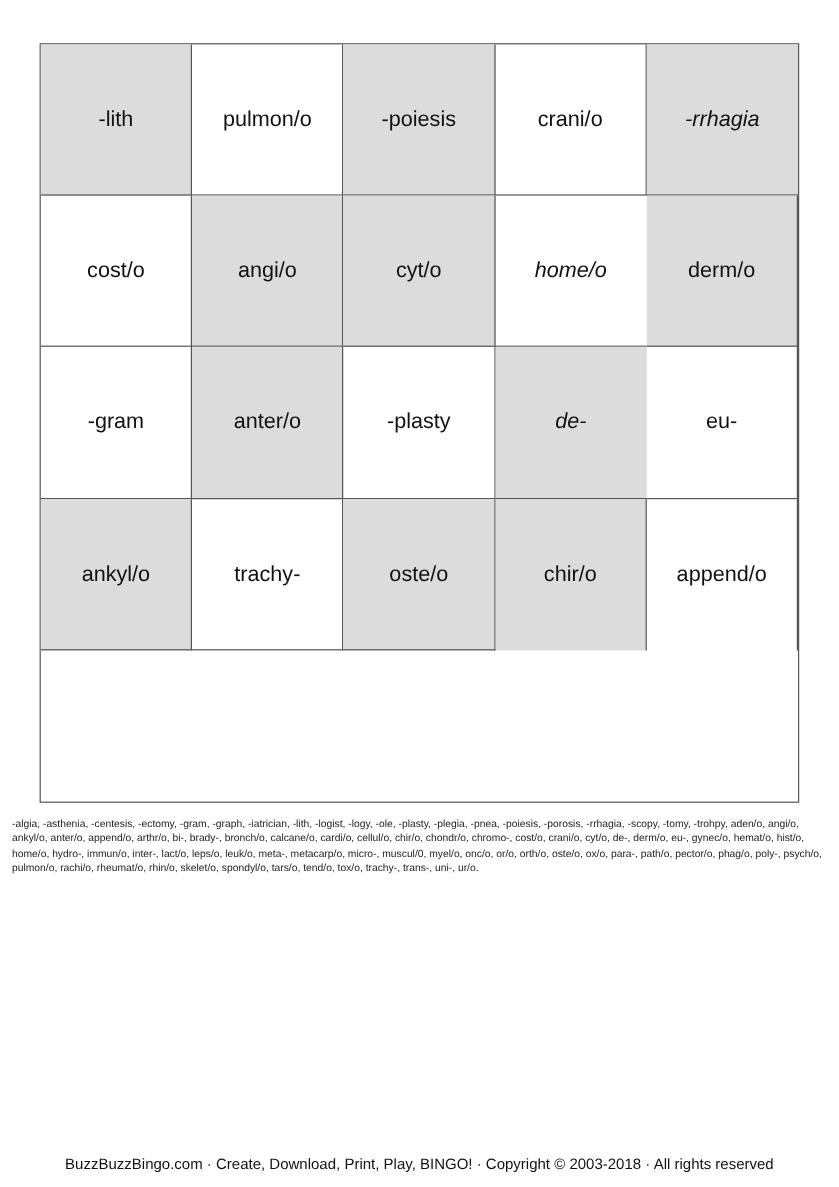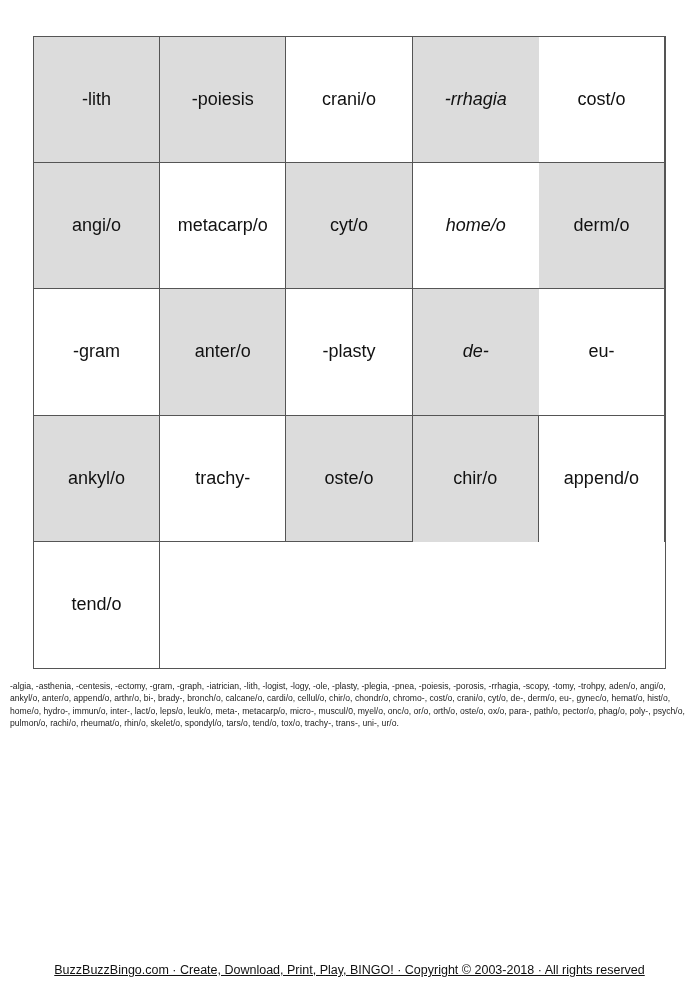--- a/index.html
+++ b/index.html
@@ -17,47 +17,46 @@
   .cell.c4 { border-right: none; font-style: italic; }
   .cell.r4 { border-bottom: none; }
   .cell.shaded { background: #dcdcdc; }
   .info {
     position: absolute; left: 10px; top: 680px; width: 680px;
     font-size: 8.6px; line-height: 12.3px; color: #222;
   }
   .info p { margin: 0; }
   .footer {
     position: absolute; left: 0; top: 963px; width: 699px; text-align: center;
-    font-size: 12.5px; color: #111; text-decoration: underline;
+    font-size: 12.5px; color: #111;
   }
 </style>
 </head>
 <body>
 
 <div class="grid" id="grid">
     <div class="cell shaded">-lith</div>
+    <div class="cell">pulmon/o</div>
     <div class="cell shaded">-poiesis</div>
     <div class="cell">crani/o</div>
     <div class="cell shaded c4">-rrhagia</div>
     <div class="cell">cost/o</div>
     <div class="cell shaded">angi/o</div>
-    <div class="cell">metacarp/o</div>
     <div class="cell shaded">cyt/o</div>
     <div class="cell c4">home/o</div>
     <div class="cell shaded">derm/o</div>
     <div class="cell">-gram</div>
     <div class="cell shaded">anter/o</div>
     <div class="cell">-plasty</div>
     <div class="cell shaded c4">de-</div>
     <div class="cell">eu-</div>
     <div class="cell shaded">ankyl/o</div>
     <div class="cell">trachy-</div>
     <div class="cell shaded">oste/o</div>
     <div class="cell shaded r4">chir/o</div>
     <div class="cell r4">append/o</div>
-    <div class="cell r4">tend/o</div>
   </div>
 
 <div class="info">
   <p>-algia, -asthenia, -centesis, -ectomy, -gram, -graph, -iatrician, -lith, -logist, -logy, -ole, -plasty, -plegia, -pnea, -poiesis, -porosis, -rrhagia, -scopy, -tomy, -trohpy, aden/o, angi/o, ankyl/o, anter/o, append/o, arthr/o, bi-, brady-, bronch/o, calcane/o, cardi/o, cellul/o, chir/o, chondr/o, chromo-, cost/o, crani/o, cyt/o, de-, derm/o, eu-, gynec/o, hemat/o, hist/o, home/o, hydro-, immun/o, inter-, lact/o, leps/o, leuk/o, meta-, metacarp/o, micro-, muscul/0, myel/o, onc/o, or/o, orth/o, oste/o, ox/o, para-, path/o, pector/o, phag/o, poly-, psych/o, pulmon/o, rachi/o, rheumat/o, rhin/o, skelet/o, spondyl/o, tars/o, tend/o, tox/o, trachy-, trans-, uni-, ur/o.</p>
 </div>
 
 <div class="footer">BuzzBuzzBingo.com · Create, Download, Print, Play, BINGO! · Copyright © 2003-2018 · All rights reserved</div>
 
 </body></html>

